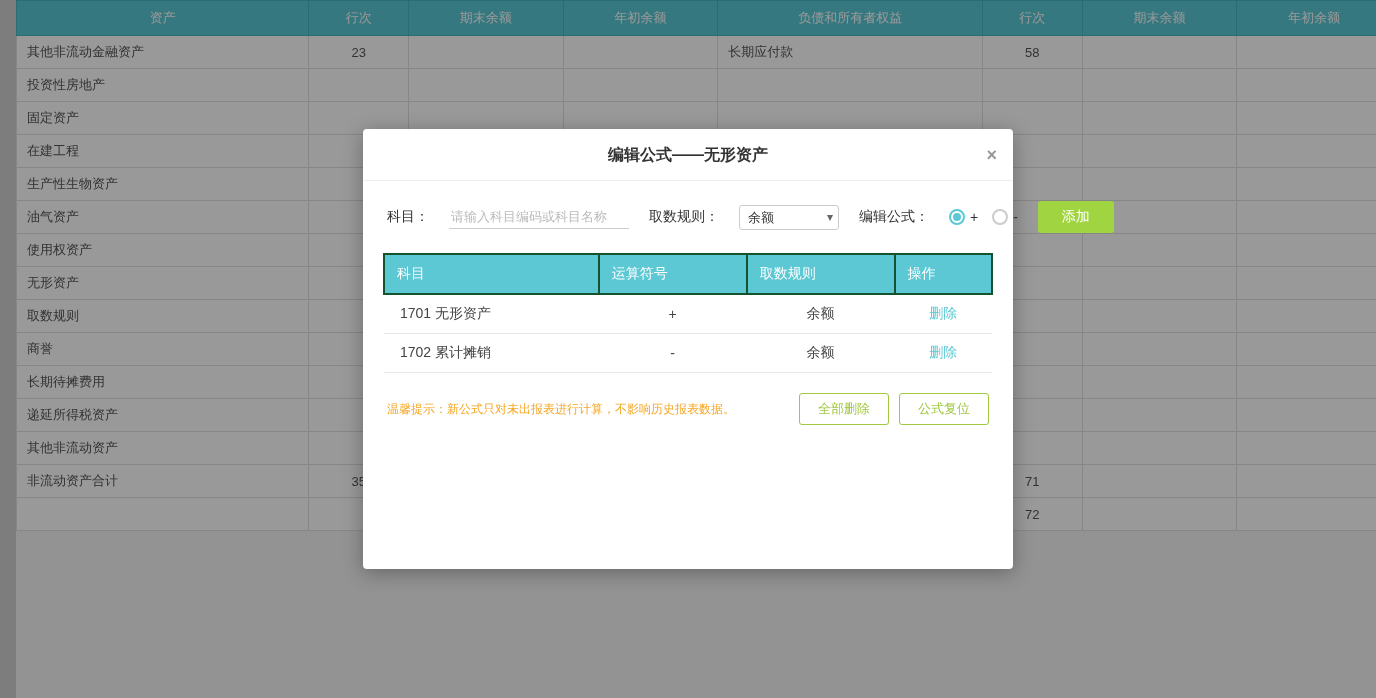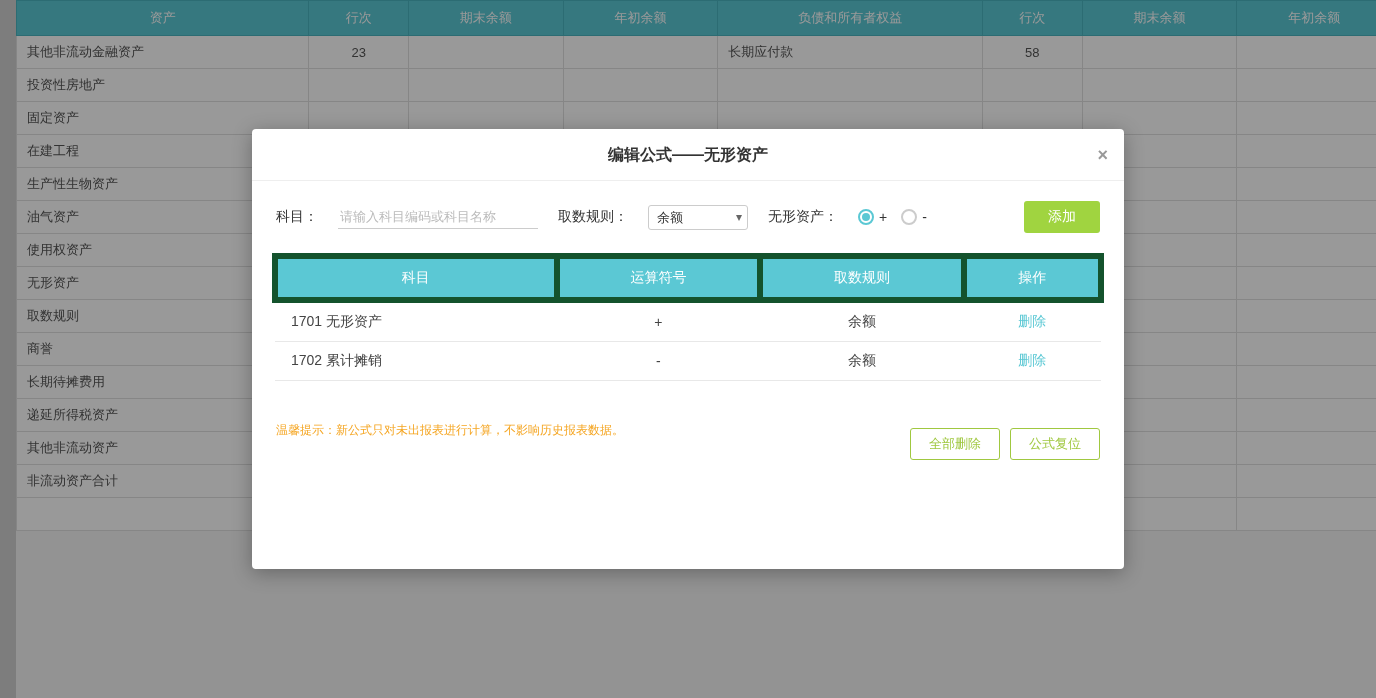--- a/index.html
+++ b/index.html
@@ -56,21 +56,21 @@
       background: rgba(0,0,0,0.4);
       display: flex;
       align-items: center;
       justify-content: center;
     }
 
     
     .dialog {
       background: #fff;
       border-radius: 4px;
-      width: 872px;
+      width: 650px;
       min-height: 440px;
       box-shadow: 0 4px 20px rgba(0,0,0,0.3);
       position: relative;
       padding-bottom: 21px;
     }
 
     .dialog-header {
       padding: 16px 20px 14px;
       text-align: center;
       font-size: 16px;
@@ -207,23 +207,23 @@
 
     .data-table {
       width: 100%;
       border-collapse: collapse;
     }
 
     .data-table thead tr th {
       background: #5bc8d4;
       color: #fff;
       padding: 10px 12px;
-      text-align: center;
+      text-align: left;
       font-weight: normal;
-      border: 6px solid #14532d;
+      border: 2px solid #14532d;
     }
 
     .data-table tbody tr td {
       padding: 10px 12px;
       text-align: center;
       border-bottom: 1px solid #e8e8e8;
       color: #444;
     }
 
     .data-table tbody tr td.subject { text-align: left; padding-left: 16px; }
@@ -244,21 +244,20 @@
     }
 
     .footer-tip {
       font-size: 12px;
       color: #f5a623;
     }
 
     .footer-btns {
       display: flex;
       gap: 10px;
-      margin-top: 27px;
     }
 
     .outline-btn {
       border: 1px solid #a0c840;
       color: #a0c840;
       background: #fff;
       border-radius: 3px;
       padding: 6px 18px;
       font-size: 13px;
       cursor: pointer;
@@ -451,21 +450,21 @@
 
       <span class="form-label">取数规则：</span>
       <div class="select-wrapper">
         <select class="form-select">
           <option>余额</option>
           <option>借方发生额</option>
           <option>贷方发生额</option>
         </select>
       </div>
 
-      <span class="form-label">无形资产：</span>
+      <span class="form-label">编辑公式：</span>
       <div class="radio-group">
         <label class="radio-item">
           <div class="radio-circle checked"></div>
           <span class="radio-text">+</span>
         </label>
         <label class="radio-item">
           <div class="radio-circle unchecked"></div>
           <span class="radio-text">-</span>
         </label>
       </div>

